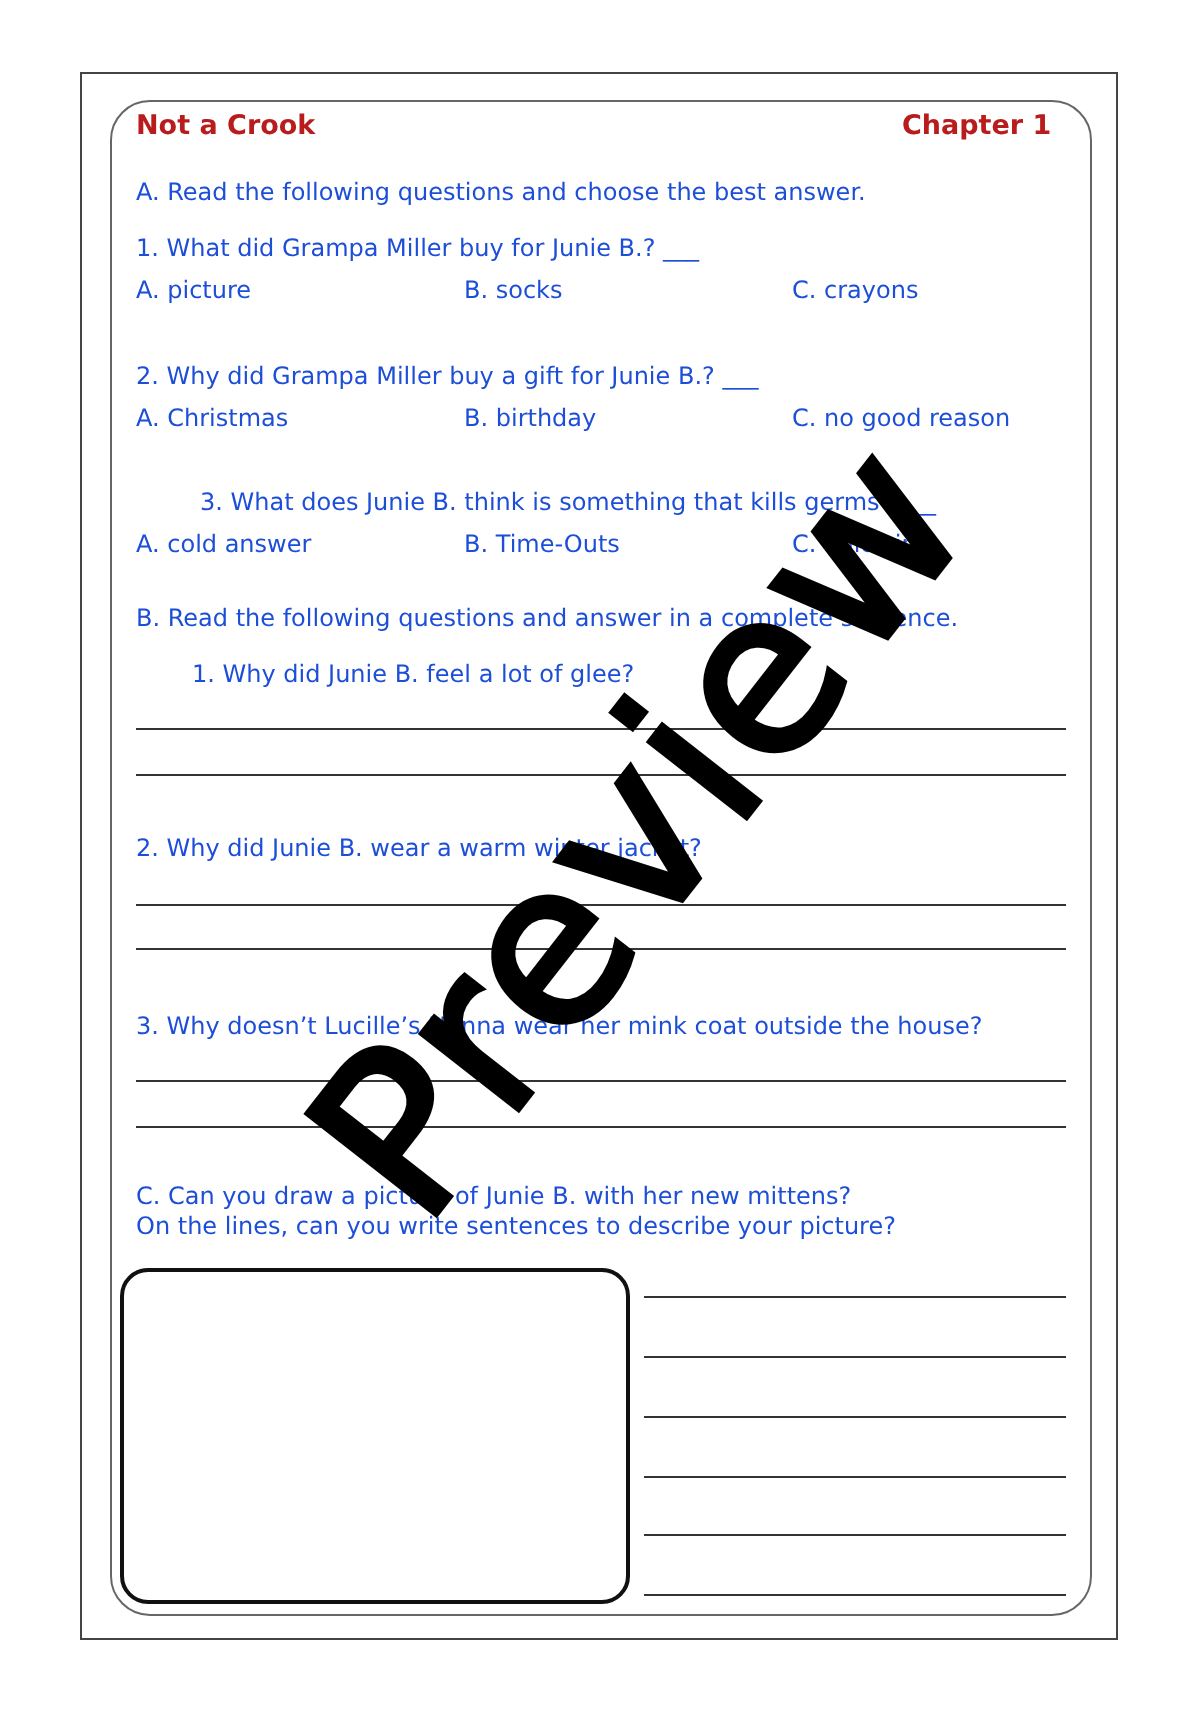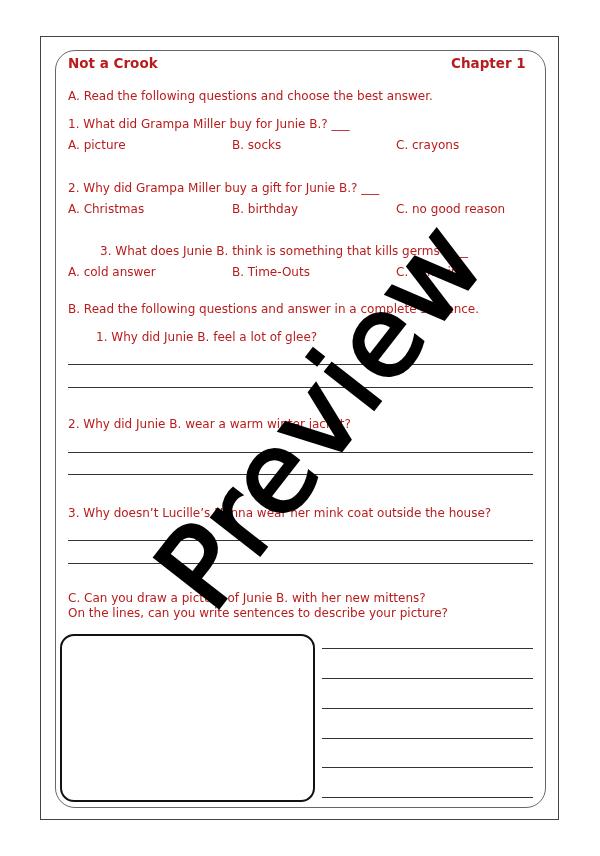--- a/index.html
+++ b/index.html
@@ -1,19 +1,19 @@
 <!DOCTYPE html>
 <html><head>
 <meta charset="utf-8">
 <style>
   html, body { margin:0; padding:0; background:#ffffff; }
   body { width:600px; height:856px; position:relative; overflow:hidden; font-family:"DejaVu Sans", sans-serif; color:#222; }
   .outer { position:absolute; left:40px; top:36px; width:519px; height:784px; border:1px solid #444; box-sizing:border-box; }
   .inner { position:absolute; left:55px; top:50px; width:491px; height:758px; border:1px solid #666; border-radius:20px; box-sizing:border-box; }
-  .t { position:absolute; font-size:12px; white-space:nowrap; color:#b91c1c; }
+  .t { position:absolute; font-size:12px; white-space:nowrap; color:#1d4ed8; }
   .title { position:absolute; font-size:13.5px; font-weight:bold; color:#b91c1c; }
   .line { position:absolute; height:0; border-top:1px solid #333; }
   .drawbox { position:absolute; left:60px; top:634px; width:255px; height:168px; border:2px solid #111; border-radius:14px; box-sizing:border-box; }
   .wm { position:absolute; left:95px; top:350px; font-family:"DejaVu Sans", sans-serif; font-size:112px; font-weight:normal; color:#000; transform:rotate(-52deg); transform-origin:center center; letter-spacing:2px; pointer-events:none; -webkit-text-stroke:3px #000; }
 </style>
 </head>
 <body>
 
 <div class="outer"></div>
 <div class="inner"></div>

